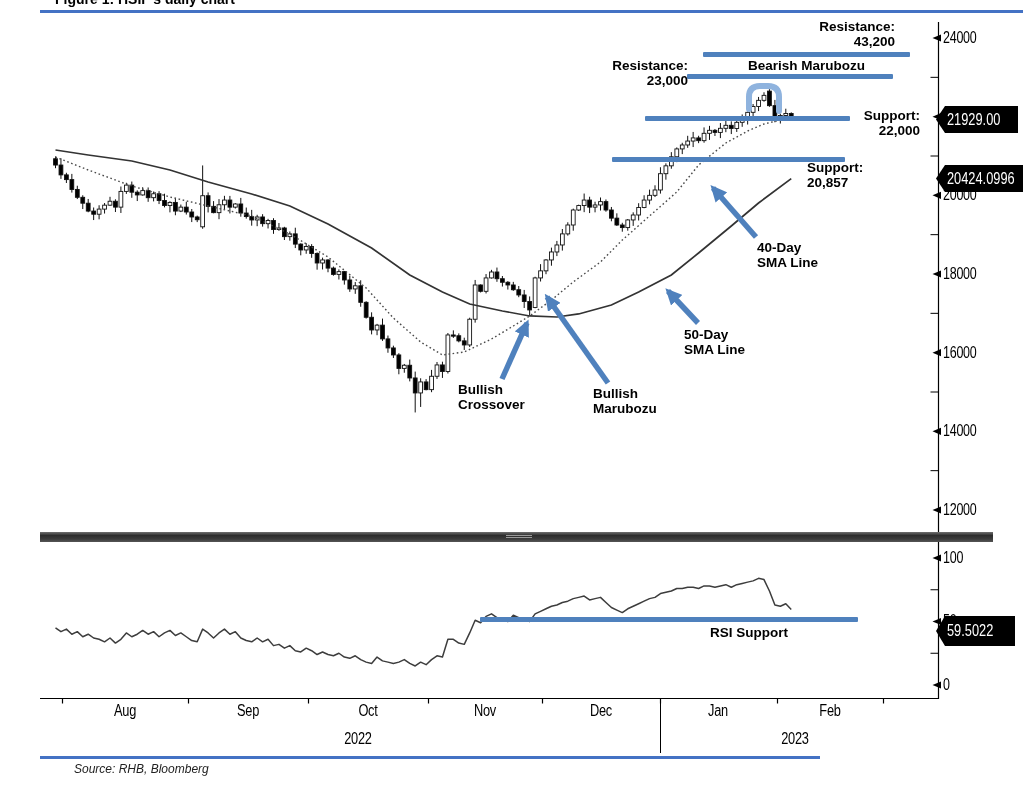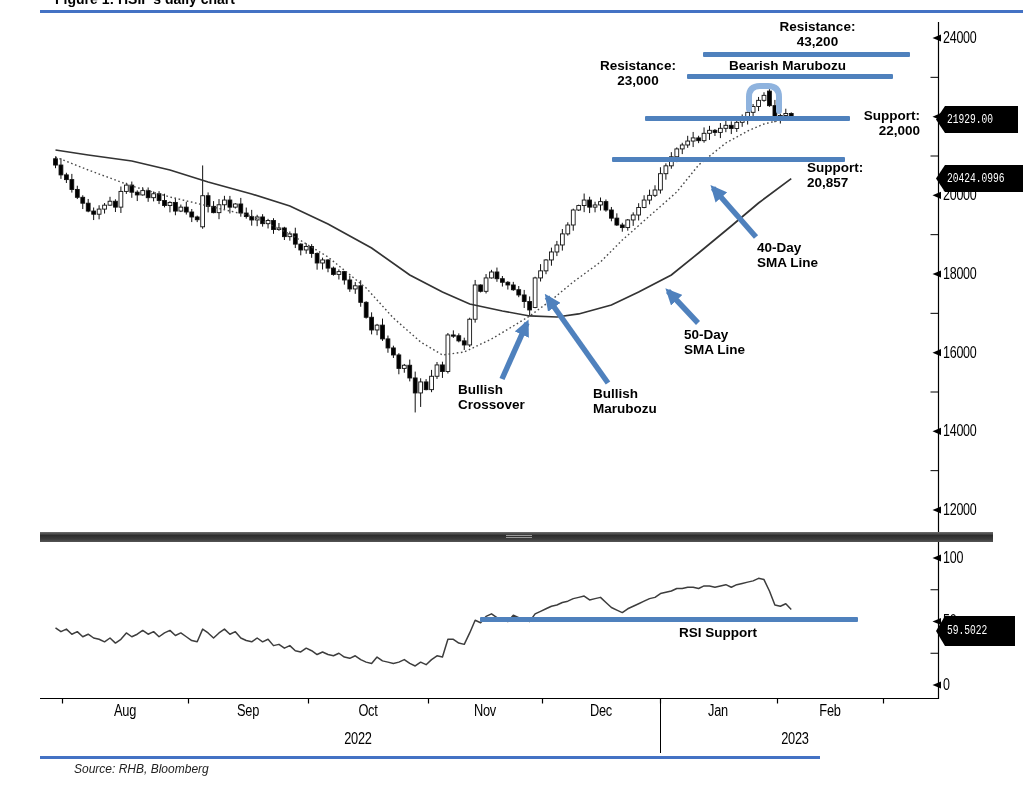--- a/index.html
+++ b/index.html
@@ -8,23 +8,23 @@
   .figure-title{position:absolute;left:55px;top:-9px;font-size:14px;font-weight:bold;color:#000;white-space:nowrap;z-index:2;}
   .header-rule{position:absolute;left:40px;top:10px;width:983px;height:2.5px;background:#4472c4;z-index:2;}
   #plot{position:absolute;left:0;top:0;z-index:1;}
   #arrows{position:absolute;left:0;top:0;z-index:5;pointer-events:none;}
   .ticklabel{position:absolute;left:943px;height:18px;font-size:16px;color:#000;white-space:nowrap;
     transform:scaleX(.78);transform-origin:left center;z-index:2;letter-spacing:-.3px;}
   .mlabel{position:absolute;width:60px;text-align:center;font-size:16px;color:#000;
     transform:scaleX(.8);transform-origin:center;z-index:2;letter-spacing:-.3px;}
   .blue-line{position:absolute;height:4.5px;background:#4f81bd;border-radius:1px;z-index:3;}
   .ann{position:absolute;font-weight:bold;font-size:13.5px;line-height:1.14;color:#000;z-index:4;white-space:nowrap;}
-  .ann .ctr{text-align:center;}
+  .ann .ctr{text-align:right;}
   .tag{position:absolute;left:936px;background:#000;color:#fff;z-index:6;display:flex;align-items:center;
-    padding-left:11px;clip-path:polygon(0 50%,9px 0,100% 0,100% 100%,9px 100%);font-size:12px;font-family:Liberation Mono, monospace;}
+    padding-left:11px;clip-path:polygon(0 50%,9px 0,100% 0,100% 100%,9px 100%);font-size:16px;}
   .tag>span{transform:scaleX(.8);transform-origin:left center;white-space:nowrap;}
   .divider{position:absolute;left:40px;top:532px;width:953px;height:10px;z-index:2;
     background:linear-gradient(180deg,#707070,#2d2d2d 35%,#3c3c3c 70%,#555);}
   .grip{position:absolute;left:506px;top:534.5px;width:26px;height:5px;z-index:2;
     background:repeating-linear-gradient(180deg,#9a9a9a 0 1px,transparent 1px 2.4px);}
   .source-rule{position:absolute;left:40px;top:756px;width:780px;height:2.5px;background:#4472c4;z-index:2;}
   .source{position:absolute;left:55px;top:762px;font-size:12px;font-style:italic;color:#222;z-index:2;margin-left:19px;}
 </style>
 </head>
 <body>

